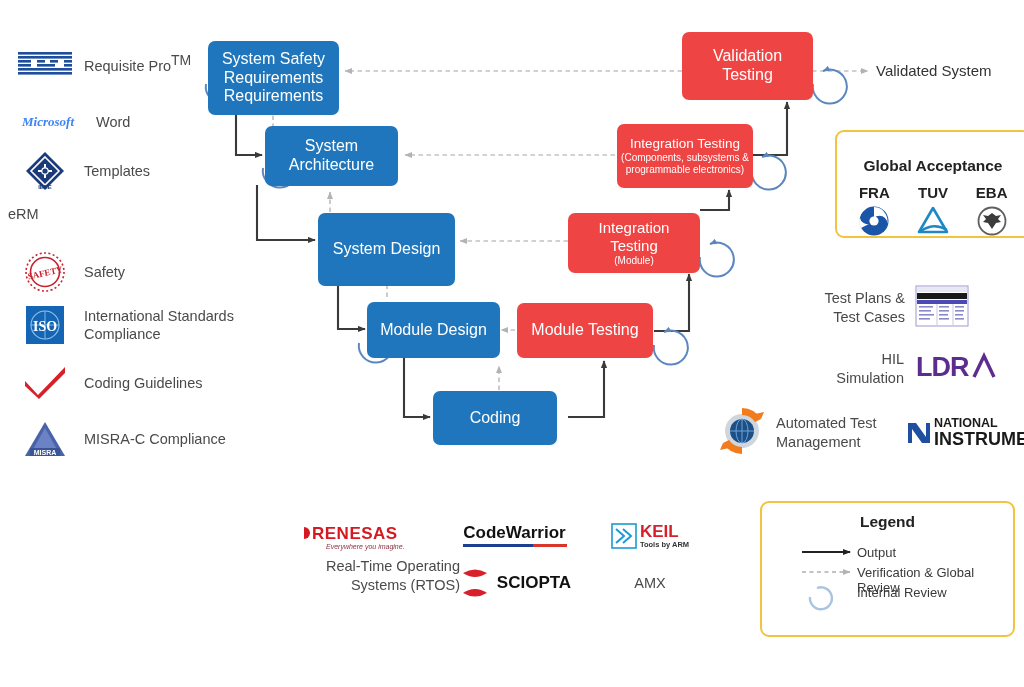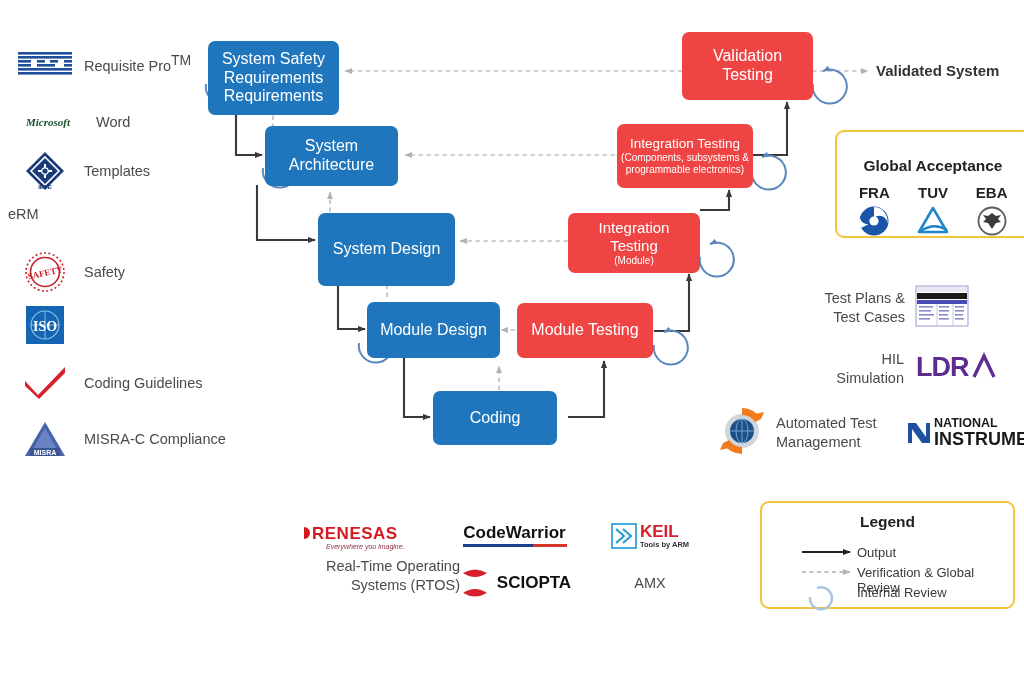--- a/index.html
+++ b/index.html
@@ -29,21 +29,21 @@
 
   
   .panel{position:absolute;border:2px solid #f2c33c;border-radius:9px;background:#fff;
          box-sizing:border-box;}
   .panel-title{font-size:15.5px;font-weight:bold;color:#222;text-align:center;}
 
   .ga-code{font-size:15px;font-weight:bold;color:#222;text-align:center;}
 
   
   .leg-item{position:absolute;font-size:13px;color:#3a3a3a;}
-  .bold-dark{position:absolute;font-size:15px;font-weight:bold;color:#333;}
+  .bold-dark{position:absolute;font-size:15px;font-weight:normal;color:#333;}
 
   
   .blk{position:absolute;text-align:center;}
   .blk .cap{font-size:14.5px;color:#4a4a4a;line-height:1.3;margin-top:4px;}
 
   svg{overflow:visible;}
   .nosel{user-select:none;}
 </style>
 </head>
 <body>
@@ -175,21 +175,21 @@
         </g>
       </svg>
     </div>
     <div class="toollabel" style="white-space:nowrap;">
       <span>Requisite Pro</span><sup style="font-size:14px;">TM</sup>
     </div>
   </div>
 
   <div class="toolrow" style="left:8px;top:113px;">
     <div class="toolicon" style="width:80px;">
-      <span style="font-family:'Liberation Serif',serif;font-weight:bold;font-style:italic;font-size:11px;color:#14532d;">Microsoft</span>
+      <span style="font-family:'Liberation Serif',serif;font-weight:bold;font-style:italic;font-size:13px;color:#3b82f6;">Microsoft</span>
     </div>
     <div class="toollabel">Word</div>
   </div>
 
   <div class="toolrow" style="left:14px;top:150px;">
     <div class="toolicon">
       <svg width="42" height="42" viewBox="0 0 42 42">
         <polygon points="21,2 40,21 21,40 2,21" fill="#1b3a7a"></polygon>
         <polygon points="21,7 35,21 21,35 7,21" fill="none" stroke="#fff" stroke-width="1.6"></polygon>
         <path d="M14,21 h14 M21,14 v14" stroke="#fff" stroke-width="2"></path>
@@ -216,20 +216,23 @@
   </div>
 
   <div class="toolrow" style="left:14px;top:305px;">
     <div class="toolicon">
       <svg width="44" height="40" viewBox="0 0 44 40">
         <rect x="3" y="1" width="38" height="38" fill="#1565b5"></rect>
         <ellipse cx="22" cy="20" rx="14" ry="14" fill="none" stroke="#8fc4ea" stroke-width="1.1"></ellipse>
         <path d="M8,20 h28 M22,6 v28" stroke="#8fc4ea" stroke-width="0.9"></path>
         <text x="22" y="26" font-size="14" font-weight="bold" fill="#ffffff" text-anchor="middle" font-family="'Liberation Serif',serif">ISO</text>
       </svg>
+    </div>
+    <div class="toollabel" style="max-width:185px;">
+      <span>International Standards Compliance</span>
     </div>
   </div>
 
   <div class="toolrow" style="left:14px;top:365px;">
     <div class="toolicon">
       <svg width="50" height="36" viewBox="0 0 50 36">
         <path d="M5,16 L18,30 L45,2 L45,8 L19,34 L5,21 z" fill="#d6202b"></path>
       </svg>
     </div>
     <div class="toollabel">Coding Guidelines</div>
@@ -393,21 +396,21 @@
       <div style="margin-left:3px;text-align:left;line-height:1.05;">
         <div style="font-size:17px;font-weight:bold;color:#d8202c;font-family:'Liberation Sans',sans-serif;">KEIL</div>
         <div style="font-size:7.5px;font-weight:bold;color:#333;">Tools by ARM</div>
       </div>
     </div>
     <div class="cap" style="margin-top:25px;">
       <div>AMX</div>
     </div>
   </div>
 
-  <div class="panel" style="left:760px;top:501px;width:255px;height:108px;">
+  <div class="panel" style="left:760px;top:501px;width:255px;height:136px;">
     <div class="panel-title" style="margin-top:10px;">Legend</div>
 
     <svg width="255" height="68" viewBox="0 0 255 68" style="position:absolute;left:0;top:36px;">
       <defs>
         <marker id="lg-dark" markerWidth="9" markerHeight="9" refX="7" refY="3" orient="auto" markerUnits="userSpaceOnUse">
           <path d="M0,0 L8,3 L0,6 z" fill="#222"></path>
         </marker>
         <marker id="lg-gray" markerWidth="9" markerHeight="9" refX="7" refY="3" orient="auto" markerUnits="userSpaceOnUse">
           <path d="M0,0 L7.5,3 L0,6 z" fill="#b3b3b3"></path>
         </marker>

